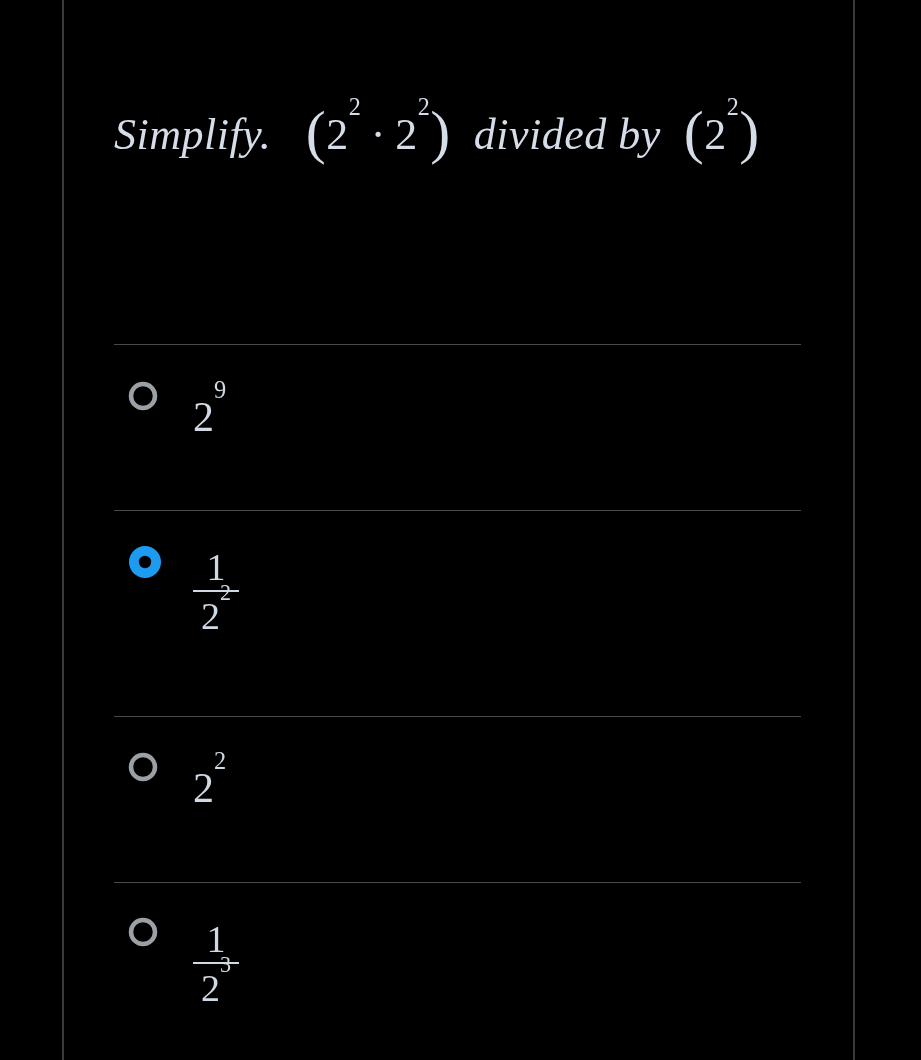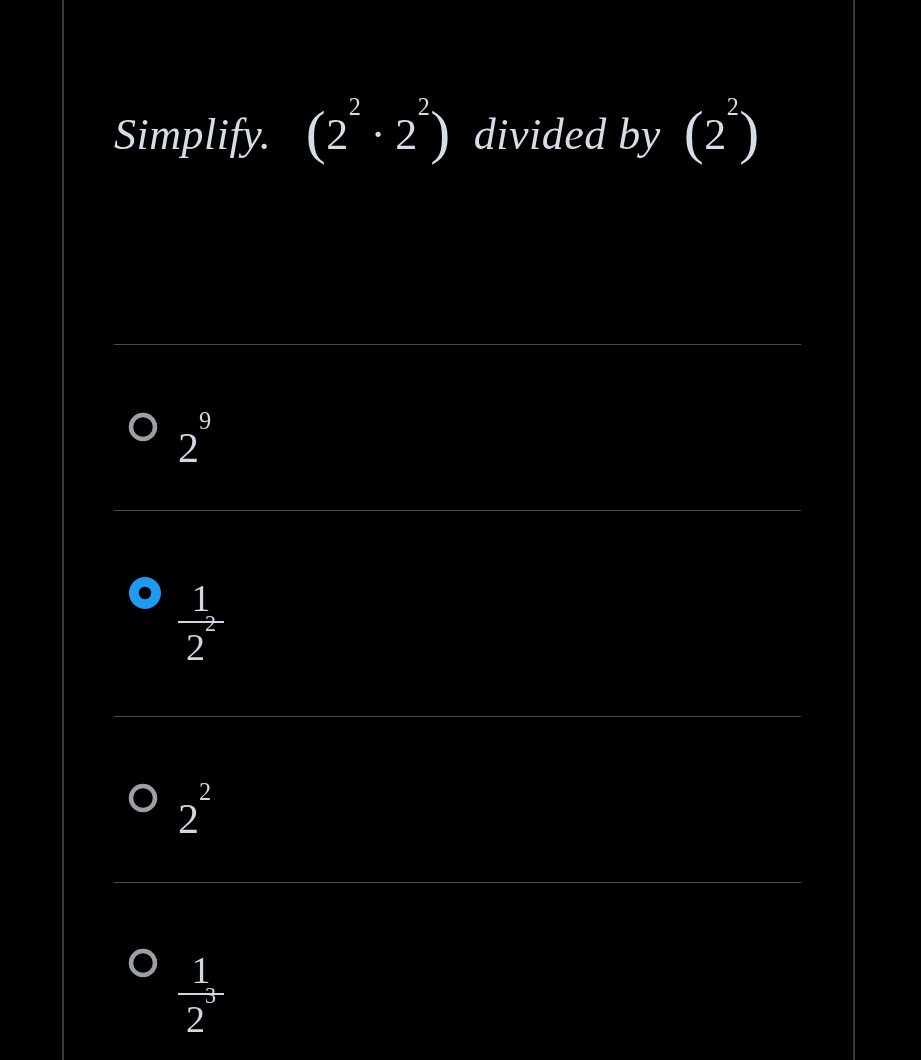--- a/index.html
+++ b/index.html
@@ -56,22 +56,21 @@
       width:687px;
       height:1px;
       background:#4a4a4a;
     }
 
     .option {
       position:absolute;
       left:64px;
       display:flex;
       align-items:flex-start;
-      gap:20px;
-      margin-top:31px;
+      gap:35px;
     }
 
     .radio {
       width:30px; height:30px;
       flex:none;
       margin-top:1px;
     }
     .radio svg { display:block; }
 
     .mathexpr {

